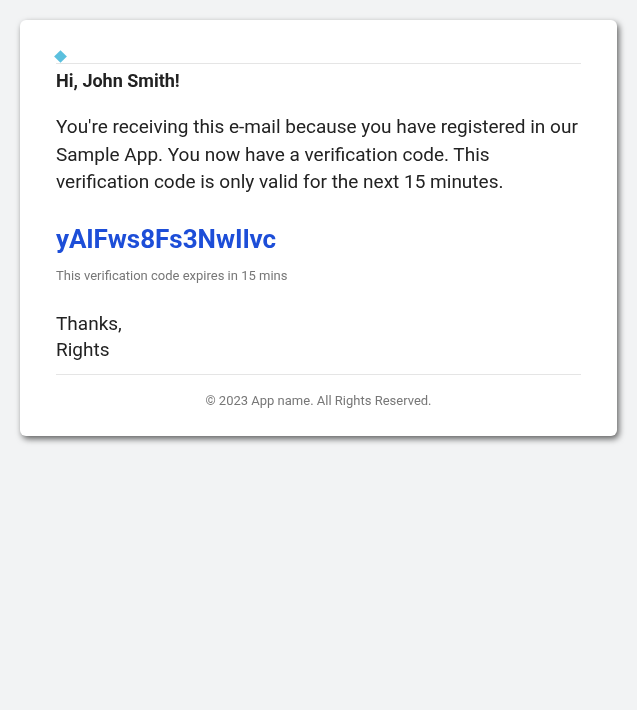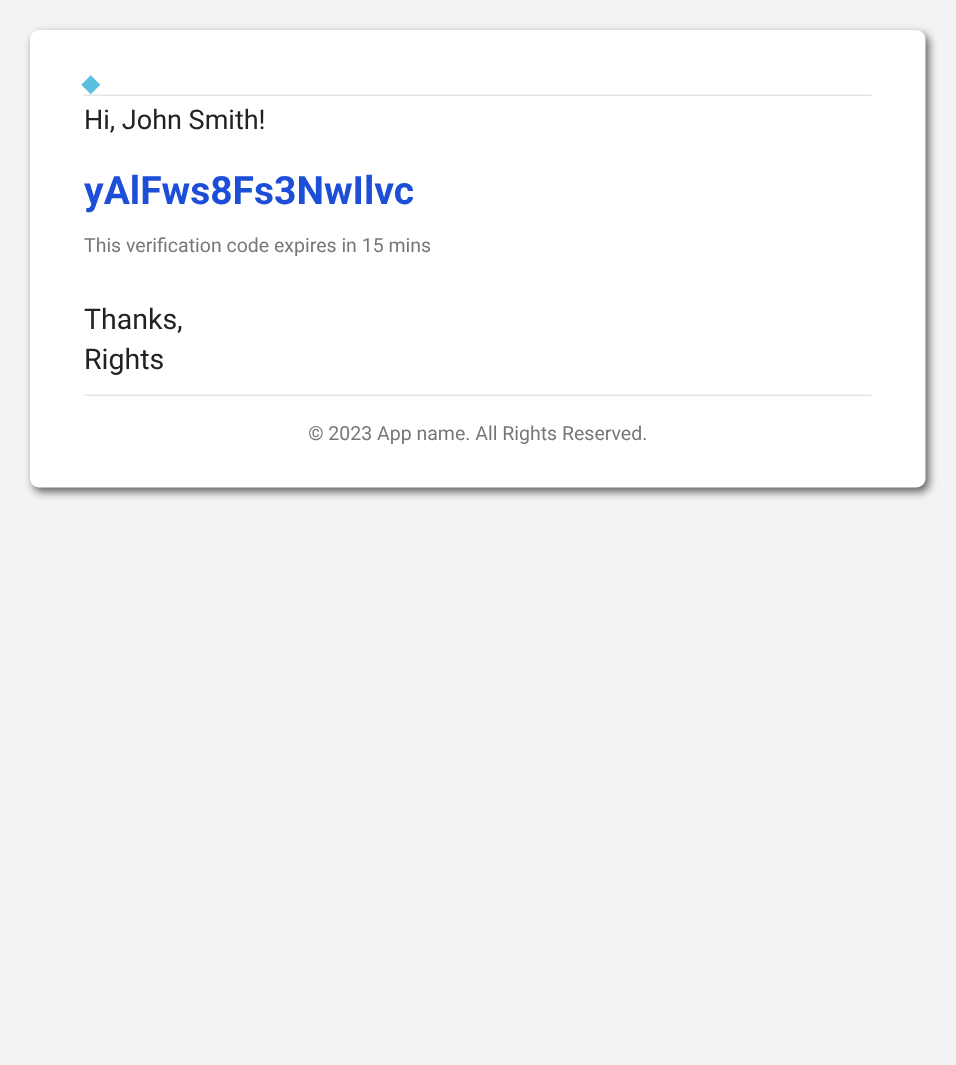--- a/index.html
+++ b/index.html
@@ -45,21 +45,21 @@
       margin-left: 0px;
       margin-bottom: 2px;
     }
     .hr-top {
       border: none;
       border-top: 1px solid #e5e5e5;
       margin-bottom: 6px;
     }
     .greeting {
       font-size: 18px;
-      font-weight: 400;
+      font-weight: 700;
       color: #222;
       margin-bottom: 22px;
     }
     .body-text {
       font-size: 19px;
       color: #222;
       line-height: 1.45;
       margin-bottom: 28px;
     }
     .code {
@@ -94,20 +94,21 @@
 <body>
 
 <div class="card">
 
   <div class="diamond"></div>
   <hr class="hr-top">
 
   <div class="greeting">Hi, John Smith!</div>
 
 
+  <p class="body-text">You're receiving this e-mail because you have registered in our Sample App. You now have a verification code. This verification code is only valid for the next 15 minutes.</p>
 
   <div class="code">yAlFws8Fs3NwIlvc</div>
 
   <div class="expiry">This verification code expires in 15 mins</div>
 
   <div class="signoff">
     <div>Thanks,</div>
     <div>Rights</div>
   </div>
 

